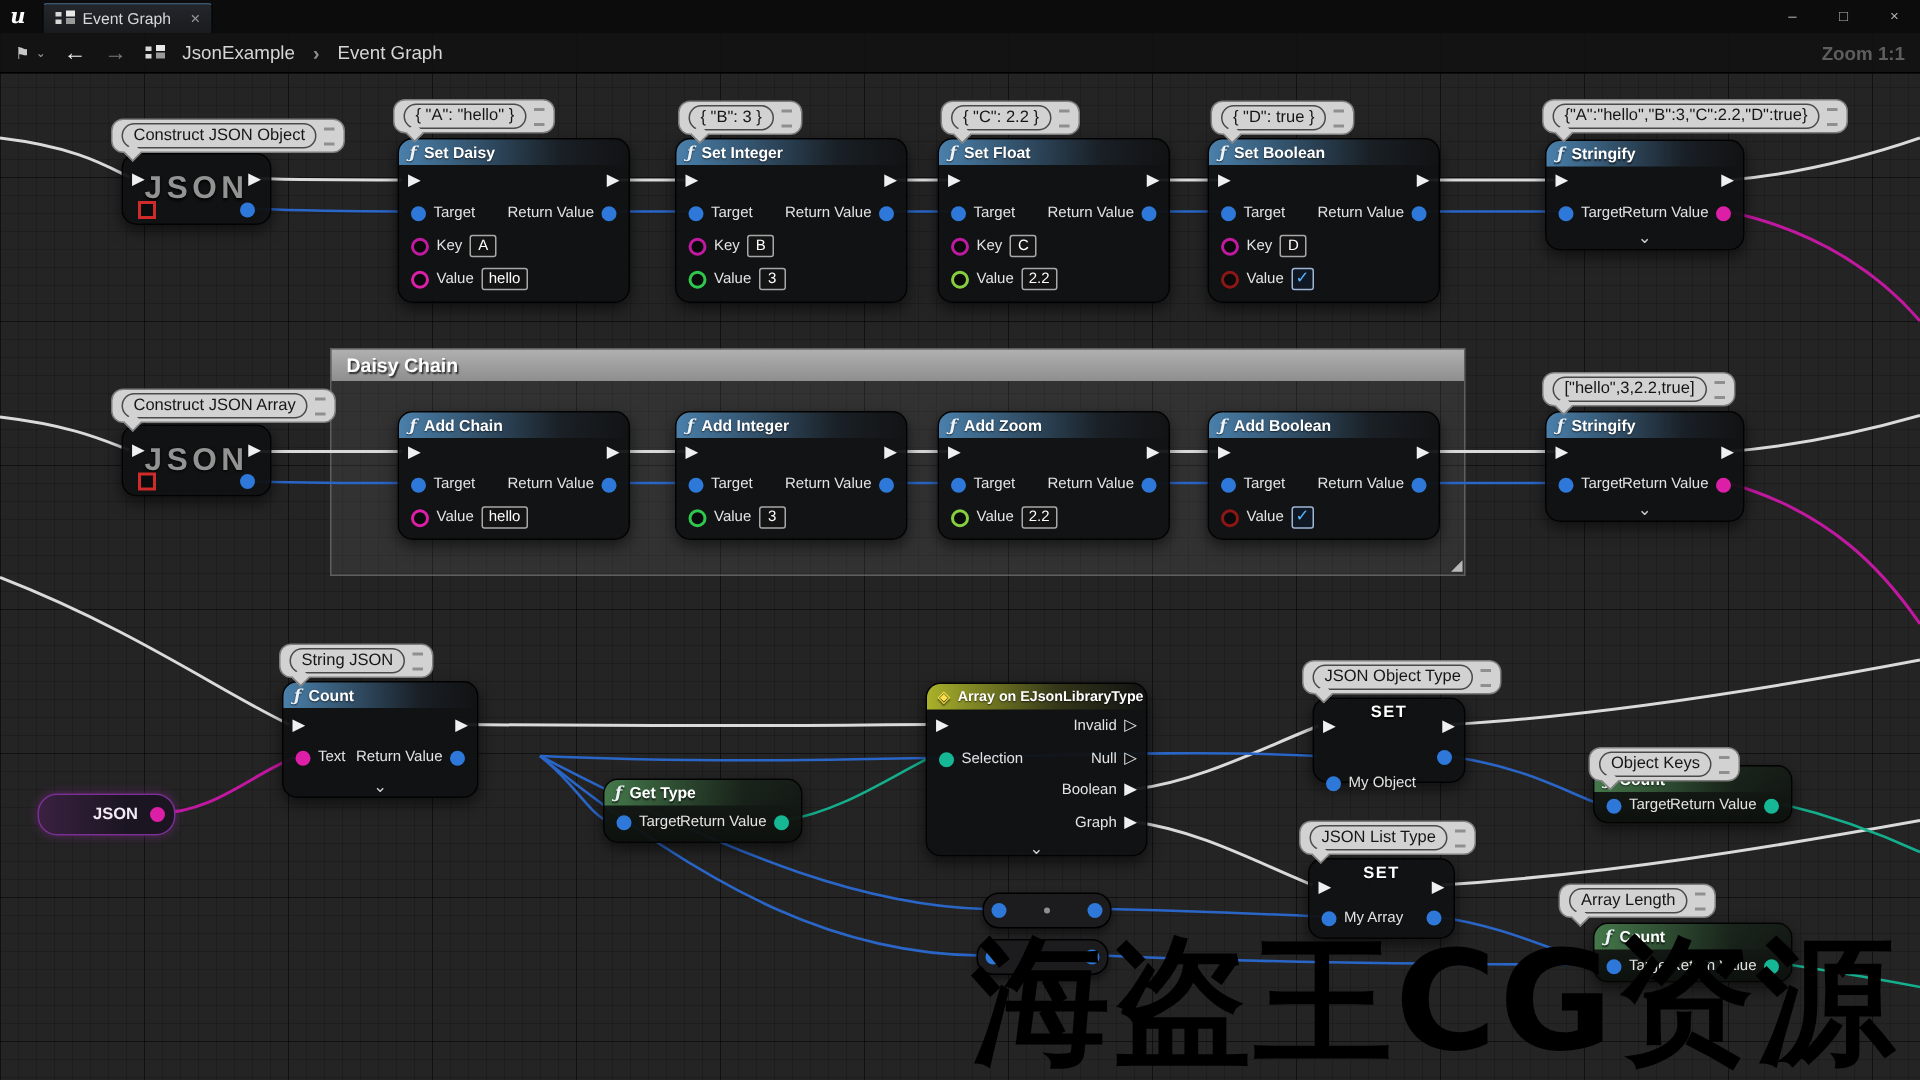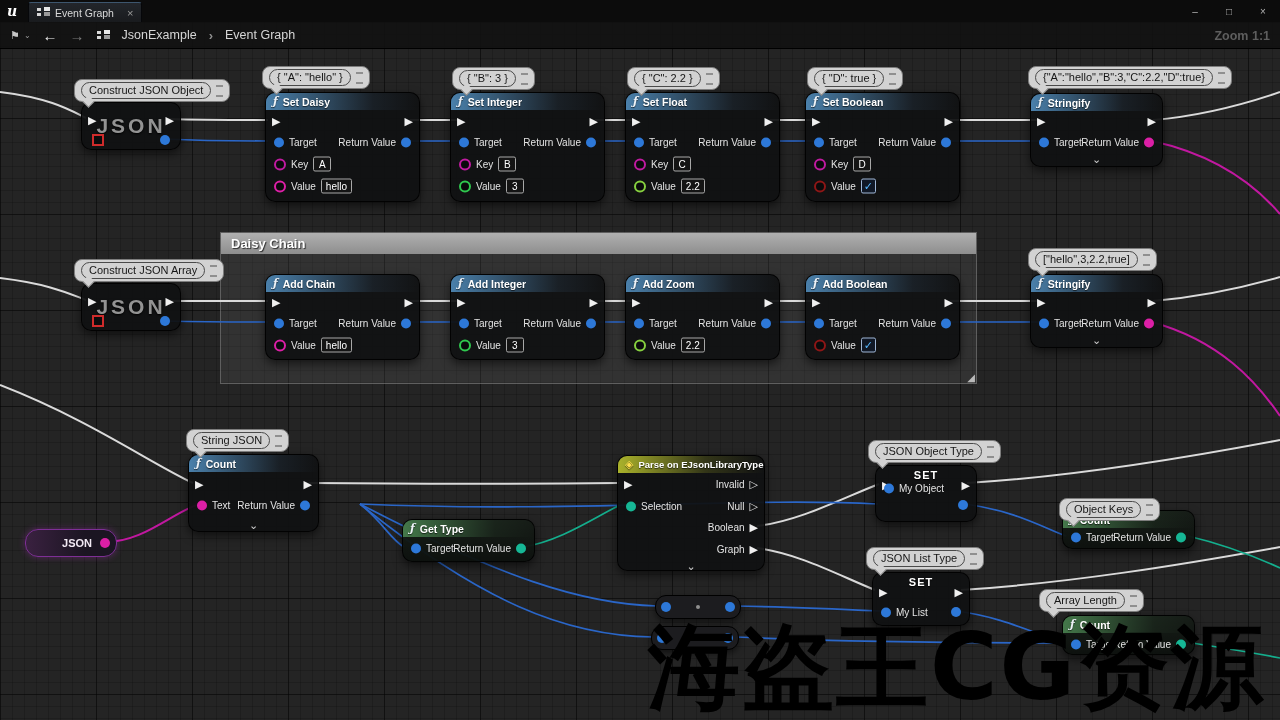--- a/index.html
+++ b/index.html
@@ -528,21 +528,21 @@
       </span>
     <span class="pin r" style="right:8px;top:28px">
         <span class="dot" style="background:#16b795"></span>
         <span>Return Value</span>
       </span>
   </div>
 
   <div class="node" style="left:617px;top:455px;width:146px;height:114px">
     <div class="hdr hdr-olive" style="font-size:9.5px">
         <span class="sw-ico">◈</span>
-        <span>Parse on EJsonLibraryType</span>
+        <span>Array on EJsonLibraryType</span>
       </div>
     <span class="pin" style="left:6px;top:28px">
         <span class="exec-g">▶</span>
       </span>
     <span class="pin" style="left:8px;top:50px">
         <span class="dot" style="background:#16b795"></span>
         <span>Selection</span>
       </span>
     <span class="pin r" style="right:6px;top:28px">
         <span class="exec-g exec-hollow">▷</span>
@@ -564,21 +564,21 @@
   </div>
 
   <div class="node" style="left:875px;top:465px;width:100px;height:55px">
     <div class="set-title">SET</div>
     <span class="pin" style="left:6px;top:19px">
         <span class="exec-g">▶</span>
       </span>
     <span class="pin r" style="right:6px;top:19px">
         <span class="exec-g">▶</span>
       </span>
-    <span class="pin" style="left:8px;top:22px">
+    <span class="pin" style="left:8px;top:56px">
         <span class="dot" style="background:#2d78d8"></span>
         <span>My Object</span>
       </span>
     <span class="pin r" style="right:8px;top:39px">
         <span class="dot" style="background:#2d78d8"></span>
       </span>
   </div>
 
   <div class="node pure" style="left:1062px;top:510px;width:131px;height:37px">
     <div class="hdr hdr-green">
@@ -598,21 +598,21 @@
   <div class="node" style="left:872px;top:572px;width:96px;height:52px">
     <div class="set-title">SET</div>
     <span class="pin" style="left:6px;top:19px">
         <span class="exec-g">▶</span>
       </span>
     <span class="pin r" style="right:6px;top:19px">
         <span class="exec-g">▶</span>
       </span>
     <span class="pin" style="left:8px;top:39px">
         <span class="dot" style="background:#2d78d8"></span>
-        <span>My List</span>
+        <span>My Array</span>
       </span>
     <span class="pin r" style="right:8px;top:39px">
         <span class="dot" style="background:#2d78d8"></span>
       </span>
   </div>
 
   <div class="node pure" style="left:1062px;top:615px;width:131px;height:38px">
     <div class="hdr hdr-green">
         <span class="fx">ƒ</span>
         <span>Count</span>

